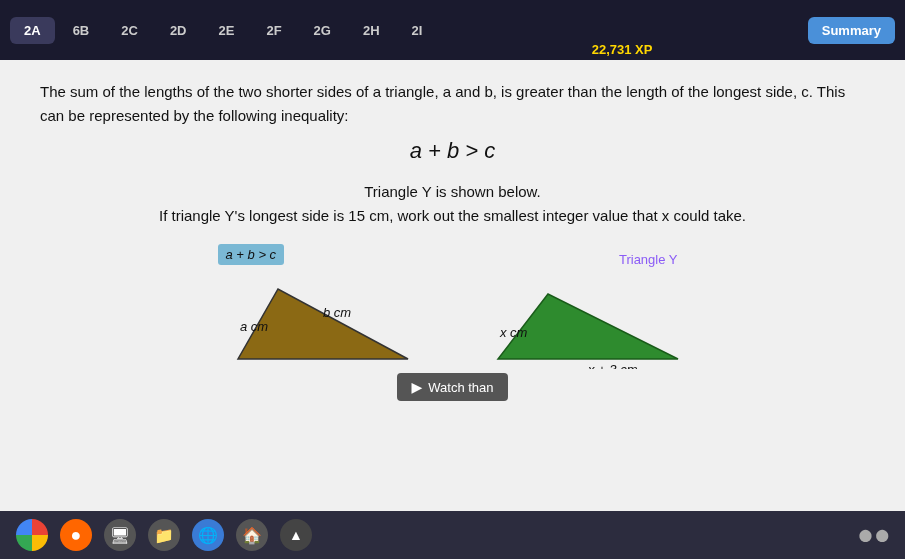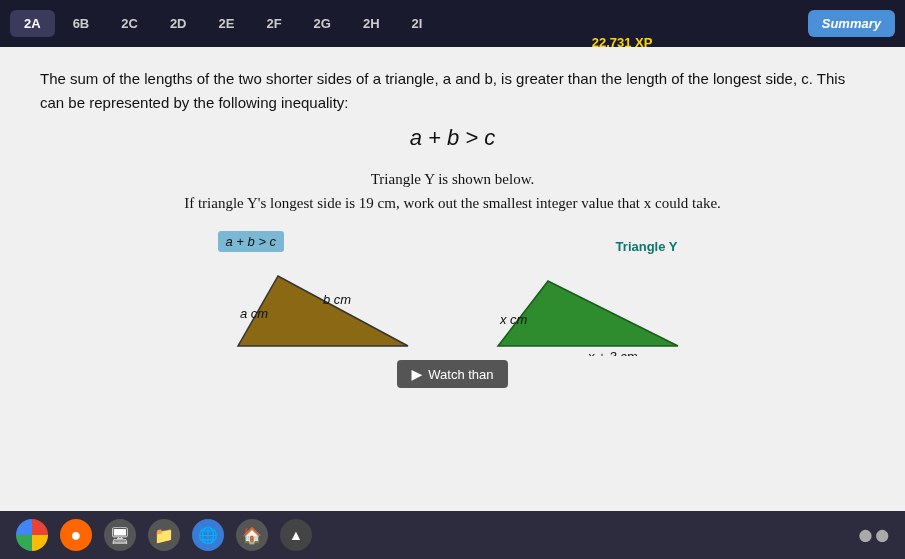--- a/index.html
+++ b/index.html
@@ -9,42 +9,41 @@
       background: #e8e8e8;
       font-family: Arial, sans-serif;
       overflow: hidden;
       position: relative;
     }
 
     
     .top-nav {
       display: flex;
       background: #1a1a2e;
-      height: 47px;
+      height: 60px;
       padding: 0 10px;
       gap: 4px;
     }
     .nav-tab {
       padding: 6px 14px;
       border-radius: 6px;
       font-size: 13px;
       font-weight: bold;
       color: #ccc;
       cursor: pointer;
       background: transparent;
     }
     .nav-tab.active {
       background: #3a3a5c;
       color: white;
     }
     .nav-tab.summary {
       background: #4a90d9;
       color: white;
       margin-left: auto;
-      font-style: italic;
     }
     .xp-display {
       color: #ffd700;
       font-size: 13px;
       font-weight: bold;
       margin-left: auto;
       white-space: nowrap;
       margin-top: 38px;
     }
 
@@ -71,21 +70,20 @@
       margin: 10px 0 16px 0;
       color: #111;
     }
 
     .sub-text {
       font-size: 15px;
       line-height: 1.6;
       color: #111;
       text-align: center;
       margin-bottom: 16px;
-      font-family: Liberation Serif, serif;
     }
 
     
     .diagrams-row {
       display: flex;
       align-items: flex-end;
       justify-content: center;
       gap: 60px;
       margin-top: 10px;
     }
@@ -184,39 +182,39 @@
   </div>
 </div>
 
 <div class="main-content">
   <p class="problem-text">The sum of the lengths of the two shorter sides of a triangle, a and b, is greater than the length of the longest side, c. This can be represented by the following inequality:</p>
 
   <div class="inequality">a + b &gt; c</div>
 
   <div class="sub-text">
     <span>Triangle Y is shown below.</span><br>
-    <span>If triangle Y's longest side is 19 cm, work out the smallest integer value that x could take.</span>
+    <span>If triangle Y's longest side is 15 cm, work out the smallest integer value that x could take.</span>
   </div>
 
   <div class="diagrams-row">
 
     <div class="diagram-box">
       <div class="formula-label">a + b &gt; c</div>
       <svg class="triangle-svg-1" width="200" height="100" viewBox="0 0 200 100">
 
         <polygon points="20,90 190,90 60,20" fill="#8B6914" stroke="#333" stroke-width="1.5"></polygon>
 
         <text x="22" y="62" font-size="13" font-style="italic" fill="#111">a cm</text>
 
         <text x="105" y="48" font-size="13" font-style="italic" fill="#111">b cm</text>
       </svg>
     </div>
 
     <div class="diagram-box">
-      <div class="triangle-y-label" style="align-self:flex-end; margin-right:10px; font-size:13px; color:#0f766e;font-weight:bold;">Triangle Y</div>
+      <div class="triangle-y-label" style="align-self:flex-end; margin-right:10px; font-size:13px; color:#8b5cf6;">Triangle Y</div>
       <svg width="210" height="100" viewBox="0 0 210 100">
 
         <polygon points="20,90 200,90 70,25" fill="#2e8b2e" stroke="#1a5c1a" stroke-width="1.5"></polygon>
 
         <text x="22" y="68" font-size="13" font-style="italic" fill="#111">x cm</text>
 
         <text x="110" y="105" font-size="13" font-style="italic" fill="#111">x + 3 cm</text>
       </svg>
     </div>
 

